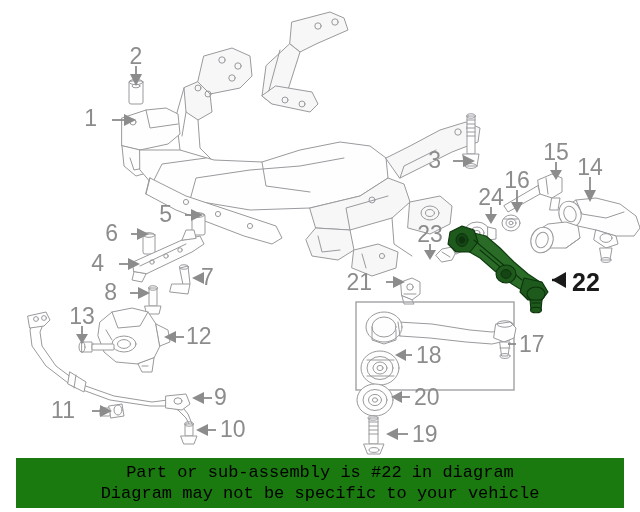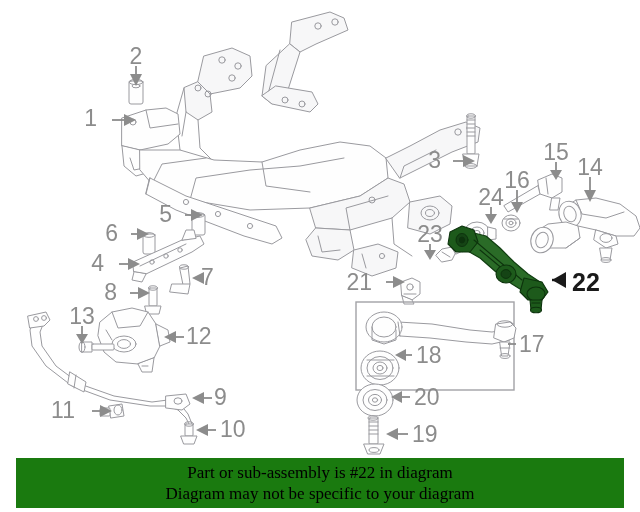--- a/index.html
+++ b/index.html
@@ -42,21 +42,21 @@
     position:absolute;
     left:16px;top:458px;
     width:608px;height:50px;
     background:#1a7a0f;
     display:flex;flex-direction:column;
     align-items:center;justify-content:center;
     box-sizing:border-box;
   }
   #notice-banner .line{
     color:#000000;
-    font-family:Liberation Serif, serif;
+    font-family:Liberation Mono, monospace;
     font-size:17px;
     line-height:21px;
     white-space:nowrap;
     text-align:right;
   }
 </style>
 </head>
 <body>
 
 <div id="diagram-root">
@@ -417,16 +417,16 @@
       <text class="callout-text" x="372" y="290" text-anchor="end">21</text>
       <text class="callout-text" x="430" y="242" text-anchor="middle">23</text>
       <text class="callout-text" x="491" y="205" text-anchor="middle">24</text>
       <text class="callout-text highlight" x="572" y="291" text-anchor="start">22</text>
     </g>
 
   </svg>
 
   <div id="notice-banner">
     <div class="line">Part or sub-assembly is #22 in diagram</div>
-    <div class="line">Diagram may not be specific to your diagram</div>
+    <div class="line">Diagram may not be specific to your vehicle</div>
   </div>
 
 </div>
 
 </body></html>

